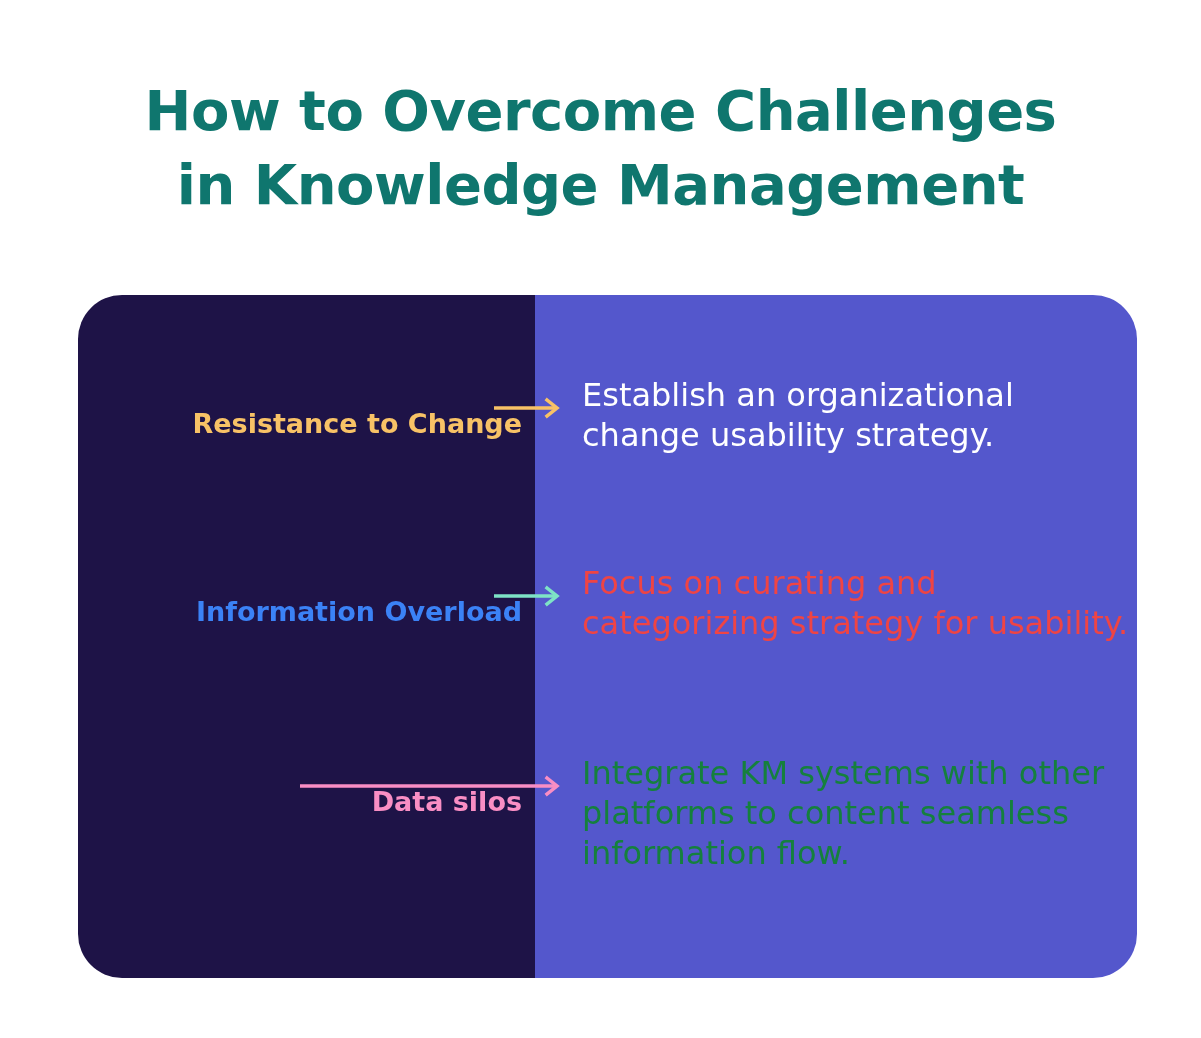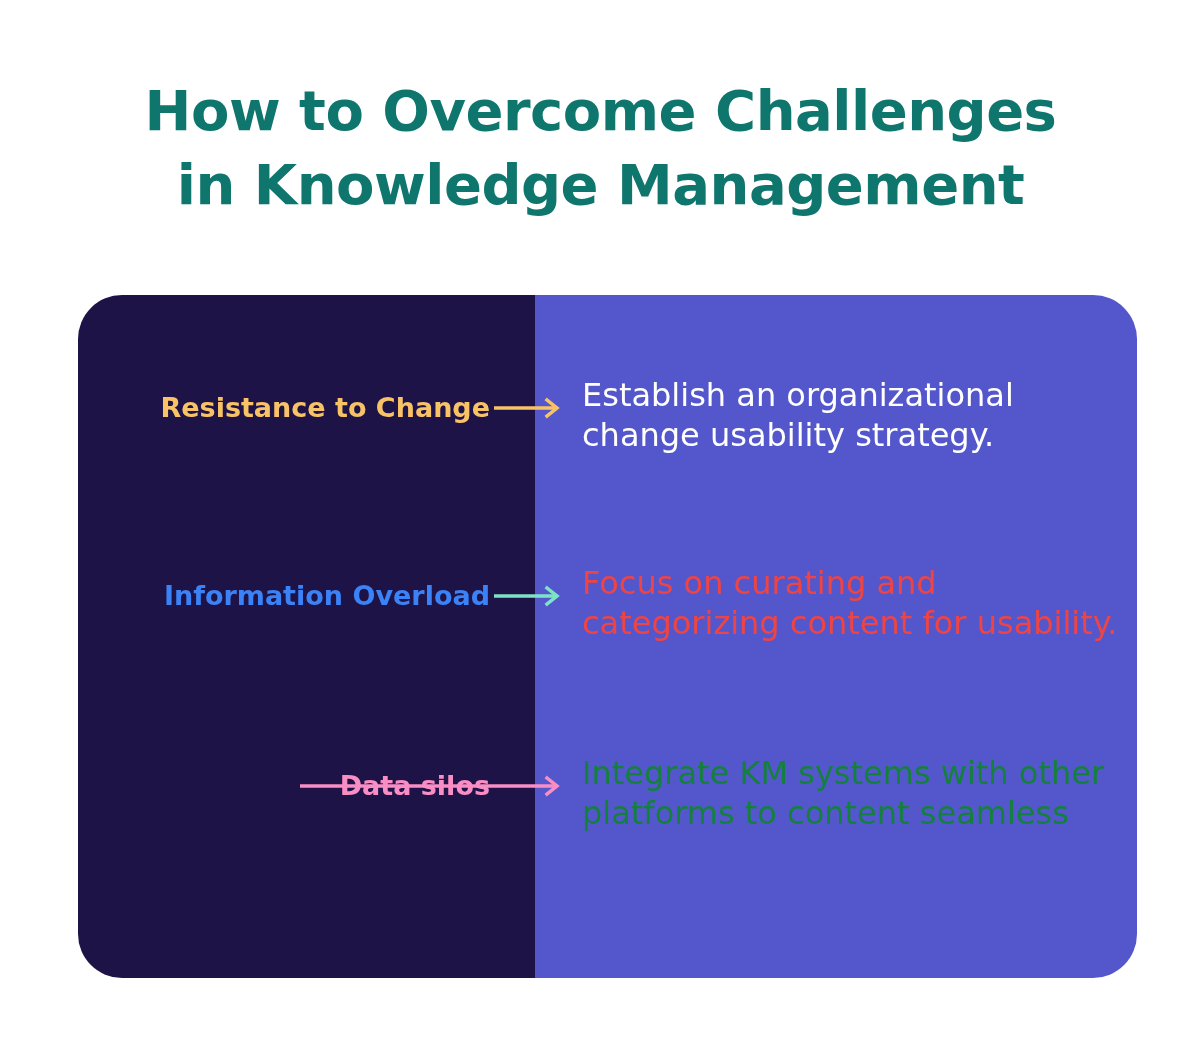--- a/index.html
+++ b/index.html
@@ -72,28 +72,29 @@
     display: block;
   }
   .row-1 { top: 93px; }
   .row-2 { top: 281px; }
   .row-3 { top: 471px; }
 
   
   .row-label {
     position: absolute;
     left: 0;
-    top: 0;
+    top: 16px;
     width: 412px;
     text-align: right;
     font-family: "DejaVu Sans", sans-serif;
     font-weight: bold;
     font-size: 27px;
     line-height: 40px;
     white-space: nowrap;
+    padding-left: 32px;
   }
   .row-3 .row-label {
     text-align: right;
     left: 35px;
     width: 377px;
   }
 
   
   .row-arrow {
     position: absolute;
@@ -156,31 +157,32 @@
   <div class="row row-2">
     <div class="row-label" style="color: #3b82f6;">Information Overload</div>
     <div class="row-arrow">
       <svg viewBox="0 0 72 16" preserveAspectRatio="none">
         <line x1="0" y1="8" x2="62" y2="8" stroke="#7EE3C6" stroke-width="3.5"></line>
         <polyline points="53,0 63,8 53,16" fill="none" stroke="#7EE3C6" stroke-width="3.5" stroke-linecap="square" stroke-linejoin="miter"></polyline>
       </svg>
     </div>
     <div class="row-desc" style="color: #ef4444;">
       <span class="desc-line">Focus on curating and</span>
-      <span class="desc-line">categorizing content for usability.</span>
+      <span class="desc-line">categorizing strategy for usability.</span>
     </div>
   </div>
 
   <div class="row row-3">
     <div class="row-label" style="color: rgb(249, 142, 196);">Data silos</div>
     <div class="row-arrow">
       <svg viewBox="0 0 266 16" preserveAspectRatio="none">
         <line x1="0" y1="8" x2="256" y2="8" stroke="#F98EC4" stroke-width="3.5"></line>
         <polyline points="247,0 257,8 247,16" fill="none" stroke="#F98EC4" stroke-width="3.5" stroke-linecap="square" stroke-linejoin="miter"></polyline>
       </svg>
     </div>
     <div class="row-desc" style="color: #15803d;">
       <span class="desc-line">Integrate KM systems with other</span>
       <span class="desc-line">platforms to content seamless</span>
+      <span class="desc-line">information flow.</span>
     </div>
   </div>
 
 </div>
 
 </body></html>

